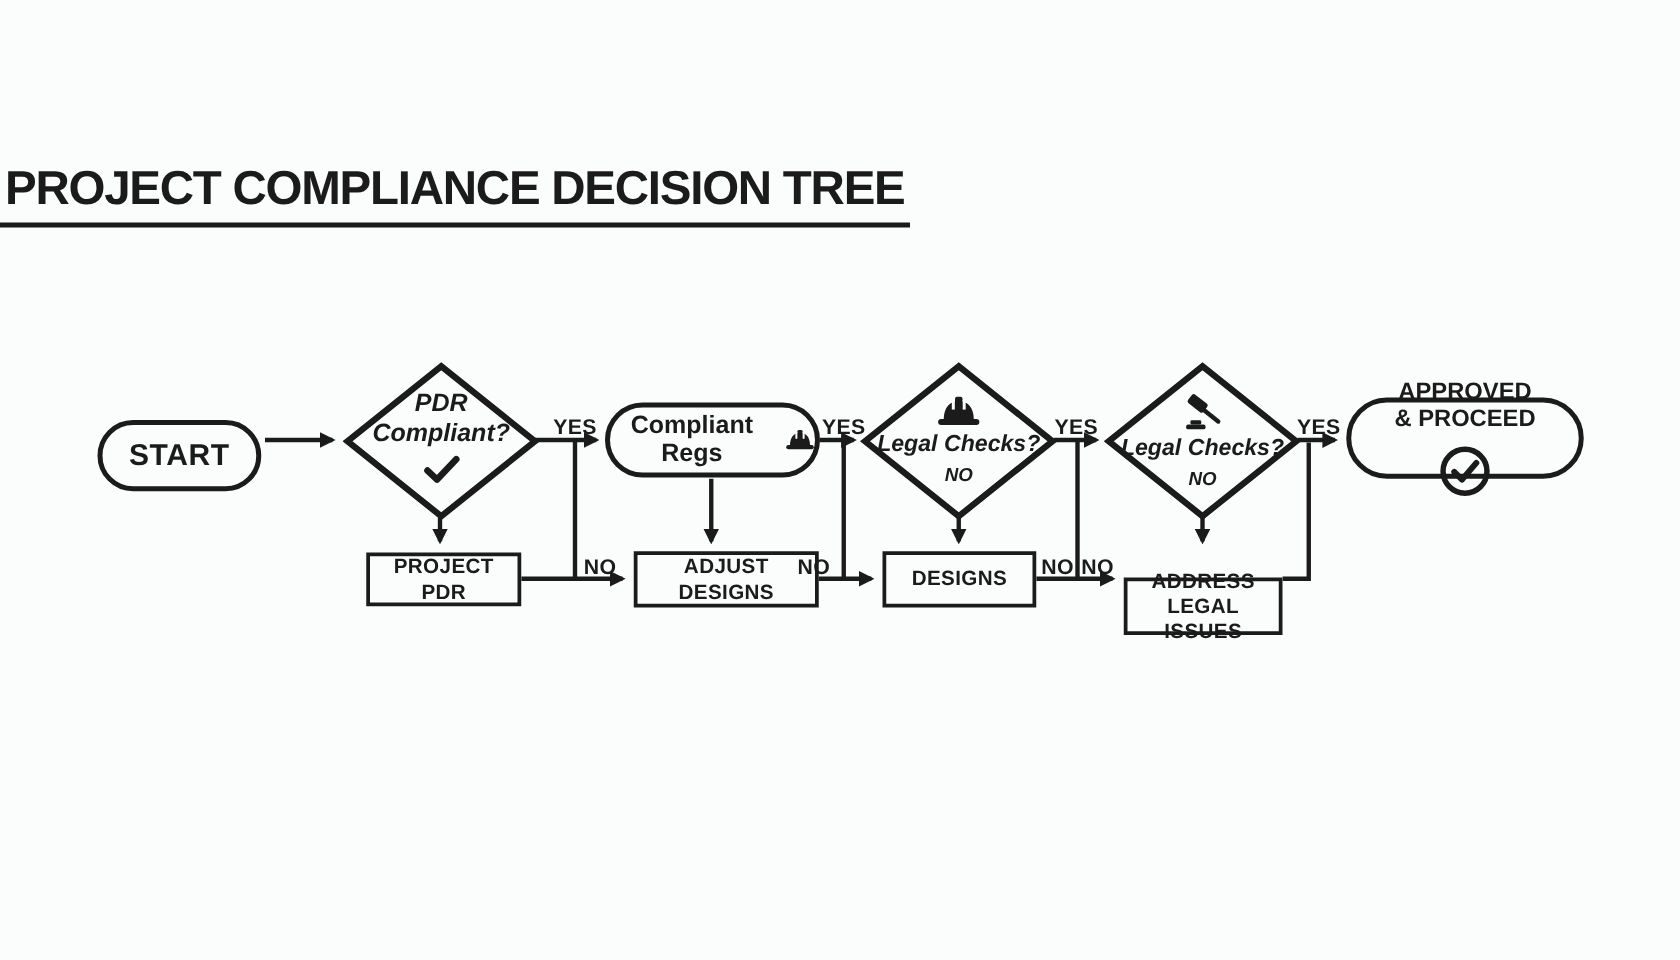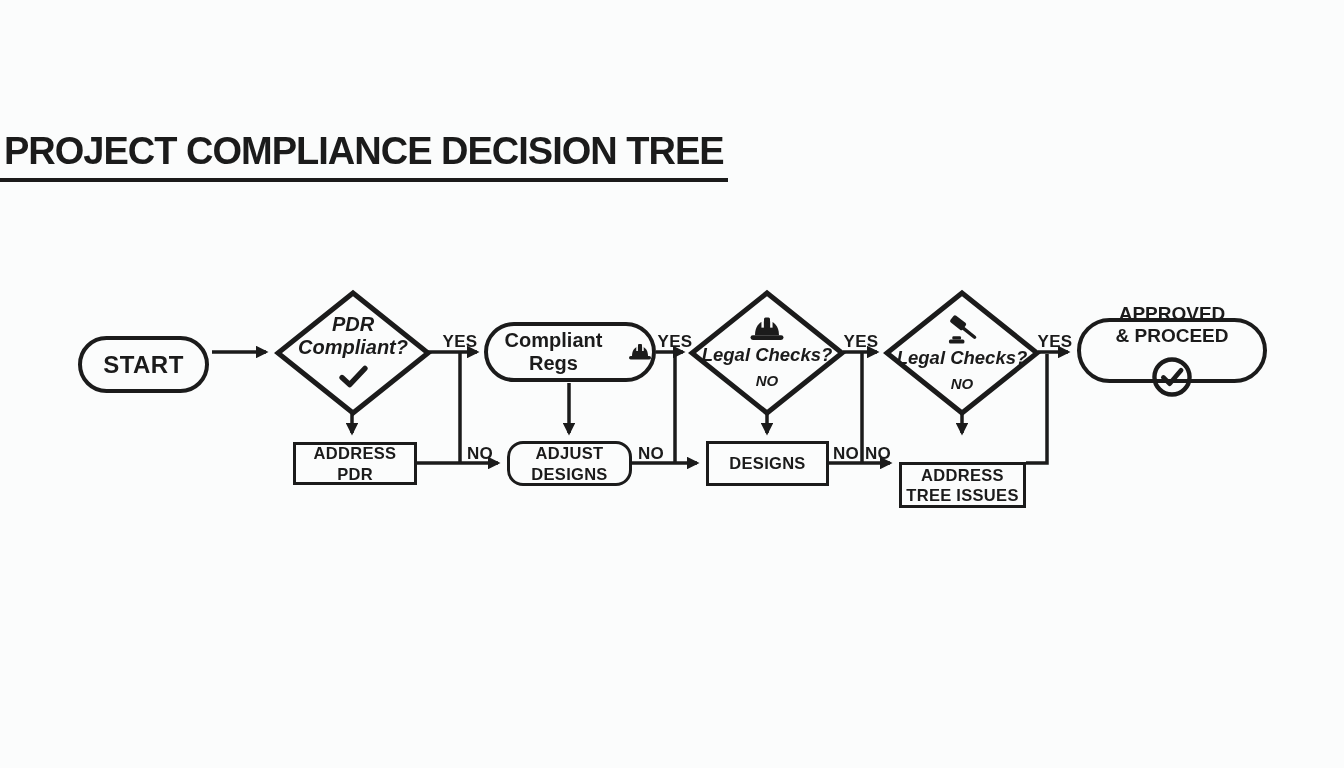--- a/index.html
+++ b/index.html
@@ -46,21 +46,21 @@
   .pill.end{left:1077px;top:318px;width:190px;height:65px;font-size:19px;gap:10px;flex-direction:column;}
   .pill.end .two-line{line-height:1.12;}
   .rect{
     position:absolute;box-sizing:border-box;
     border:3.5px solid var(--ink);
     background:var(--bg);
     display:flex;flex-direction:column;align-items:center;justify-content:center;
     font-weight:700;font-size:16.5px;line-height:1.22;text-align:center;letter-spacing:.3px;
   }
   .rect.revise{left:293px;top:442px;width:124px;height:43px;}
-  .rect.adjust{left:507px;top:441px;width:125px;height:45px;border-radius:16px;}
+  .rect.adjust{left:507px;top:441px;width:148px;height:45px;}
   .rect.designs{left:706px;top:441px;width:123px;height:45px;}
   .rect.address{left:899px;top:462px;width:127px;height:46px;}
   .diamond{position:absolute;width:158px;height:128px;}
   .diamond.d1{left:274px;top:289px;}
   .diamond.d3{left:688px;top:289px;}
   .diamond.d4{left:883px;top:289px;}
   .diamond svg.shape{position:absolute;left:0;top:0;}
   .diamond svg.shape polygon{fill:var(--bg);stroke:var(--ink);stroke-width:5;stroke-linejoin:miter;}
   .diamond .content{
     position:absolute;inset:0;
@@ -196,35 +196,35 @@
     </span>
     <span style="display:flex;">
       <svg width="42" height="42" viewBox="0 0 44 44">
         <circle class="icon-stroke" stroke-width="4.6" cx="22" cy="22" r="18.4"></circle>
         <path class="icon-stroke" stroke-width="5" d="M13 22.5 L19.5 29 L31.5 15"></path>
       </svg>
     </span>
   </div>
 
   <div class="rect revise">
-    <span>ADDRESS PDR</span>
+    <span>PROJECT PDR</span>
   </div>
 
   <div class="rect adjust">
     <span>ADJUST</span>
     <span>DESIGNS</span>
   </div>
 
   <div class="rect designs">
     <span>DESIGNS</span>
   </div>
 
   <div class="rect address">
     <span>ADDRESS</span>
-    <span>TREE ISSUES</span>
+    <span>LEGAL ISSUES</span>
   </div>
 
   <span class="edge-label" style="left:460px;top:332px;">YES</span>
   <span class="edge-label" style="left:675px;top:332px;">YES</span>
   <span class="edge-label" style="left:861px;top:332px;">YES</span>
   <span class="edge-label" style="left:1055px;top:332px;">YES</span>
 
   <span class="edge-label" style="left:480px;top:444px;">NO</span>
   <span class="edge-label" style="left:651px;top:444px;">NO</span>
   <span class="edge-label" style="left:846px;top:444px;">NO</span>

